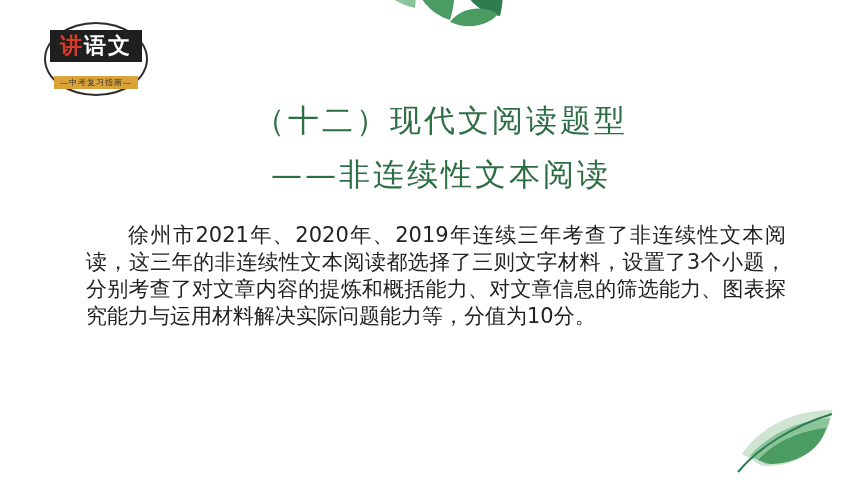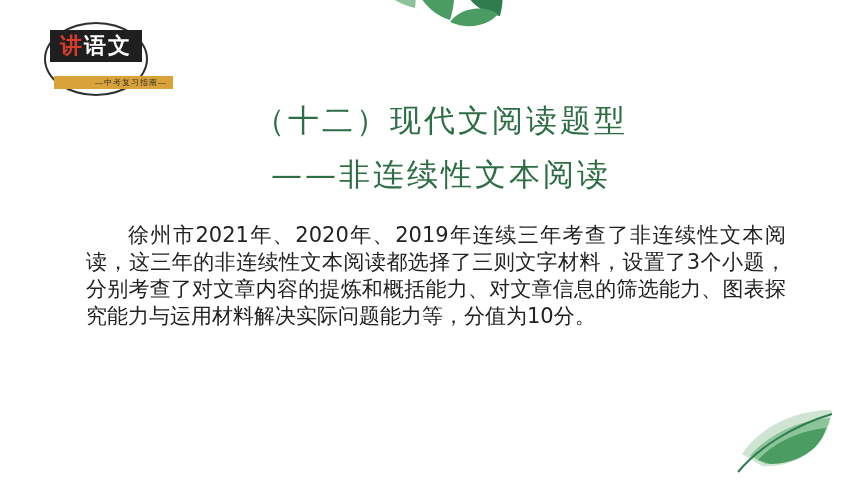--- a/index.html
+++ b/index.html
@@ -76,21 +76,20 @@
     top: 54px;
     left: 10px;
     width: 84px;
     height: 13px;
     background: #d9a33a;
     color: #333;
     font-size: 8px;
     line-height: 13px;
     text-align: center;
     letter-spacing: 1px;
-    padding-left: 35px;
   }
 
   
   .title-block {
     position: absolute;
     top: 100px;
     left: 9px;
     width: 864px;
     text-align: center;
     color: #2e6e45;

